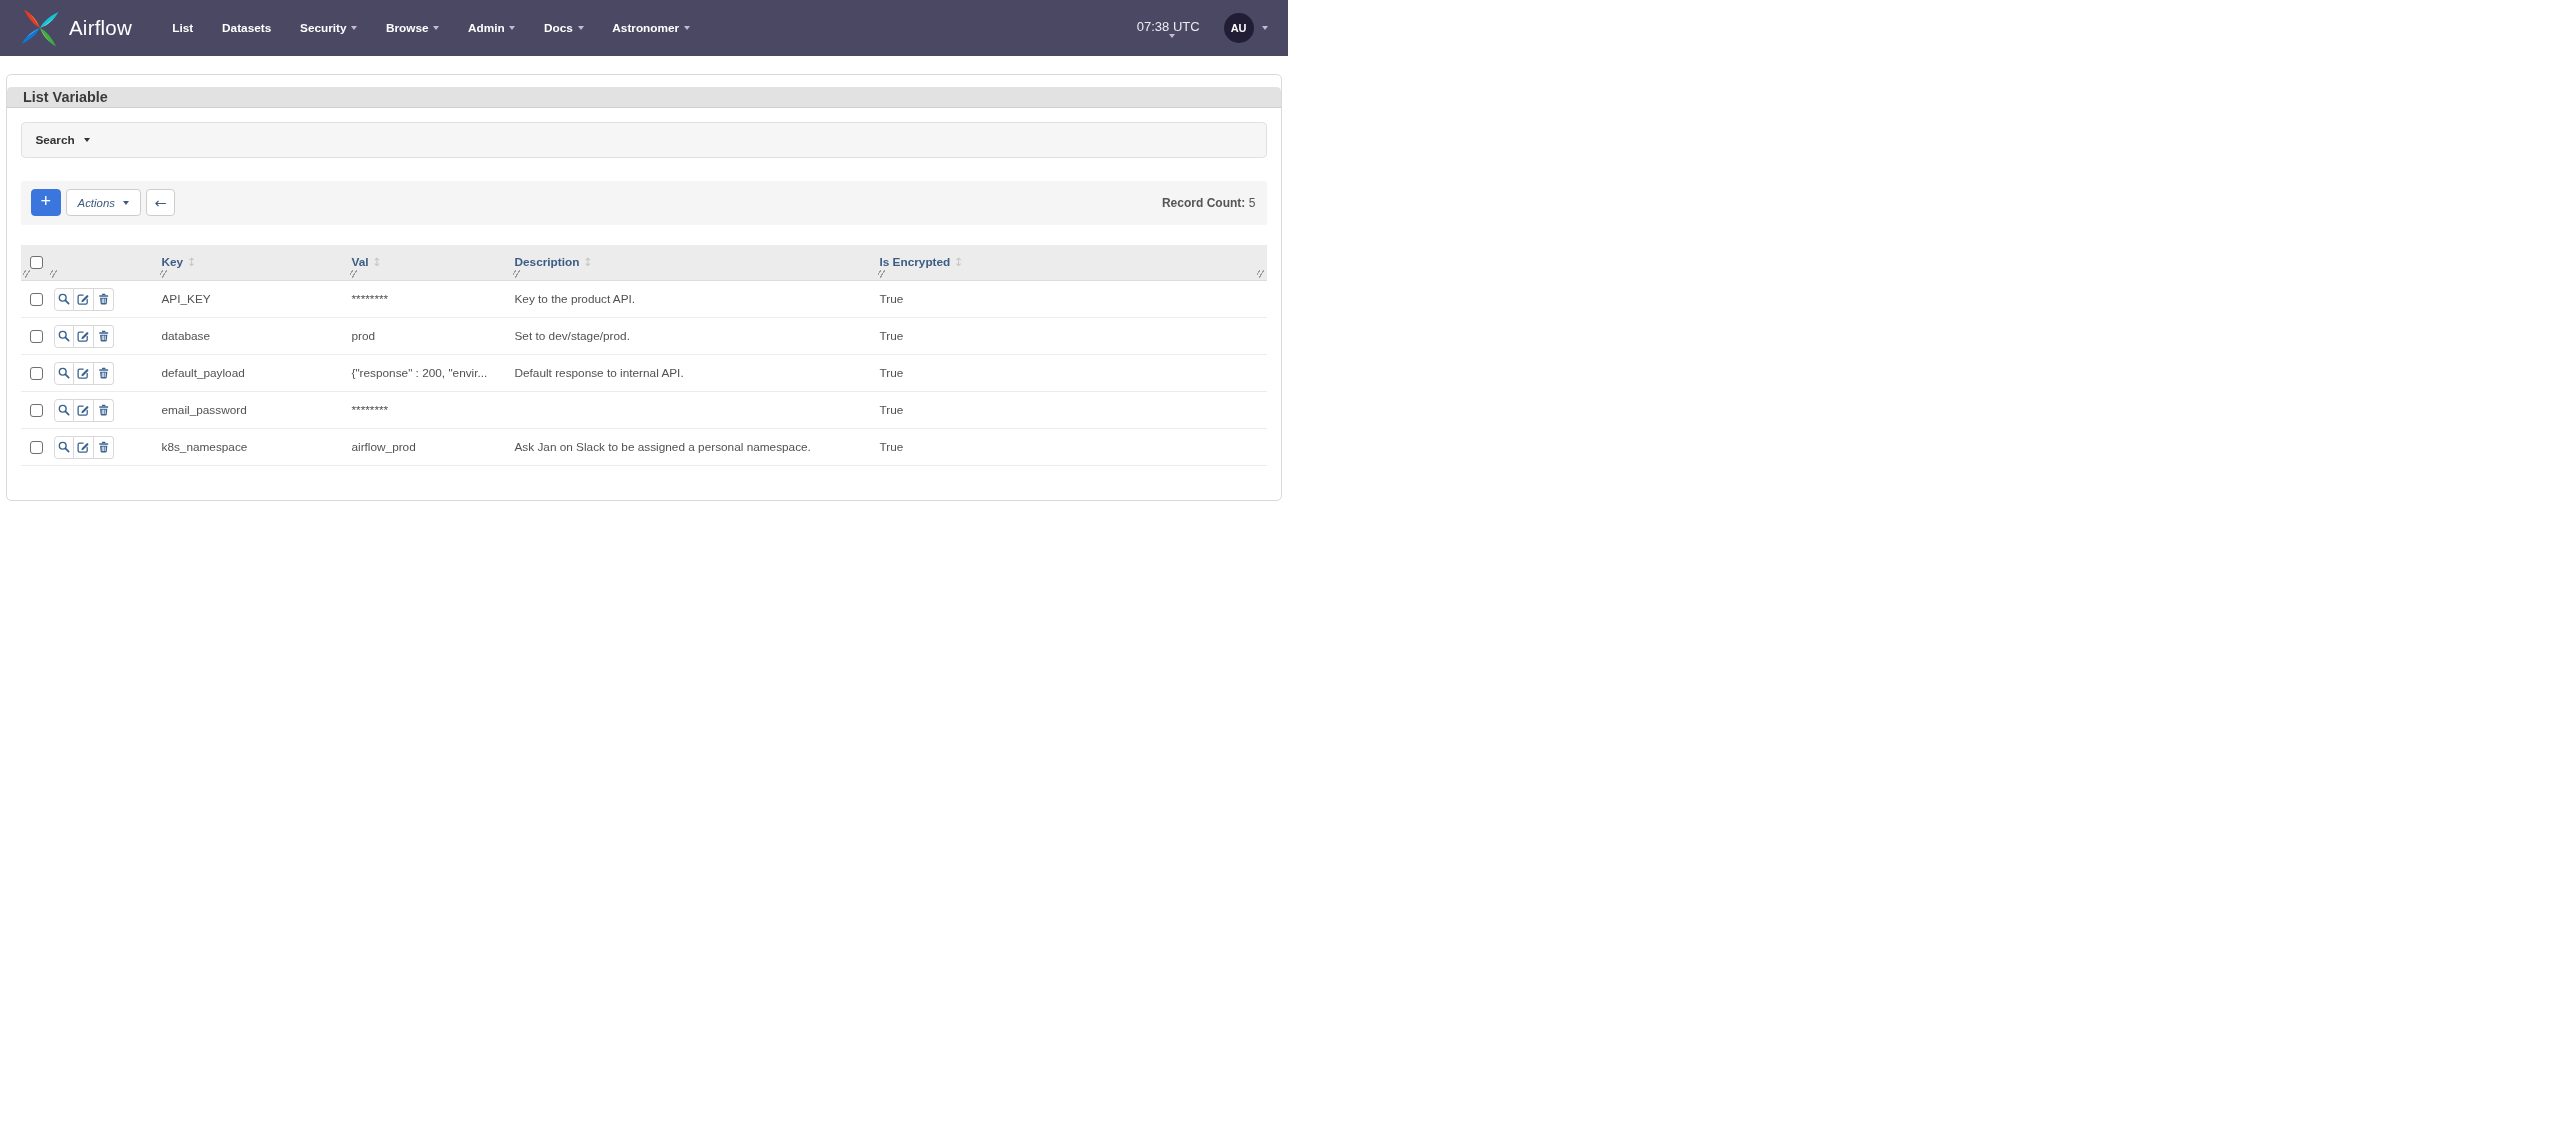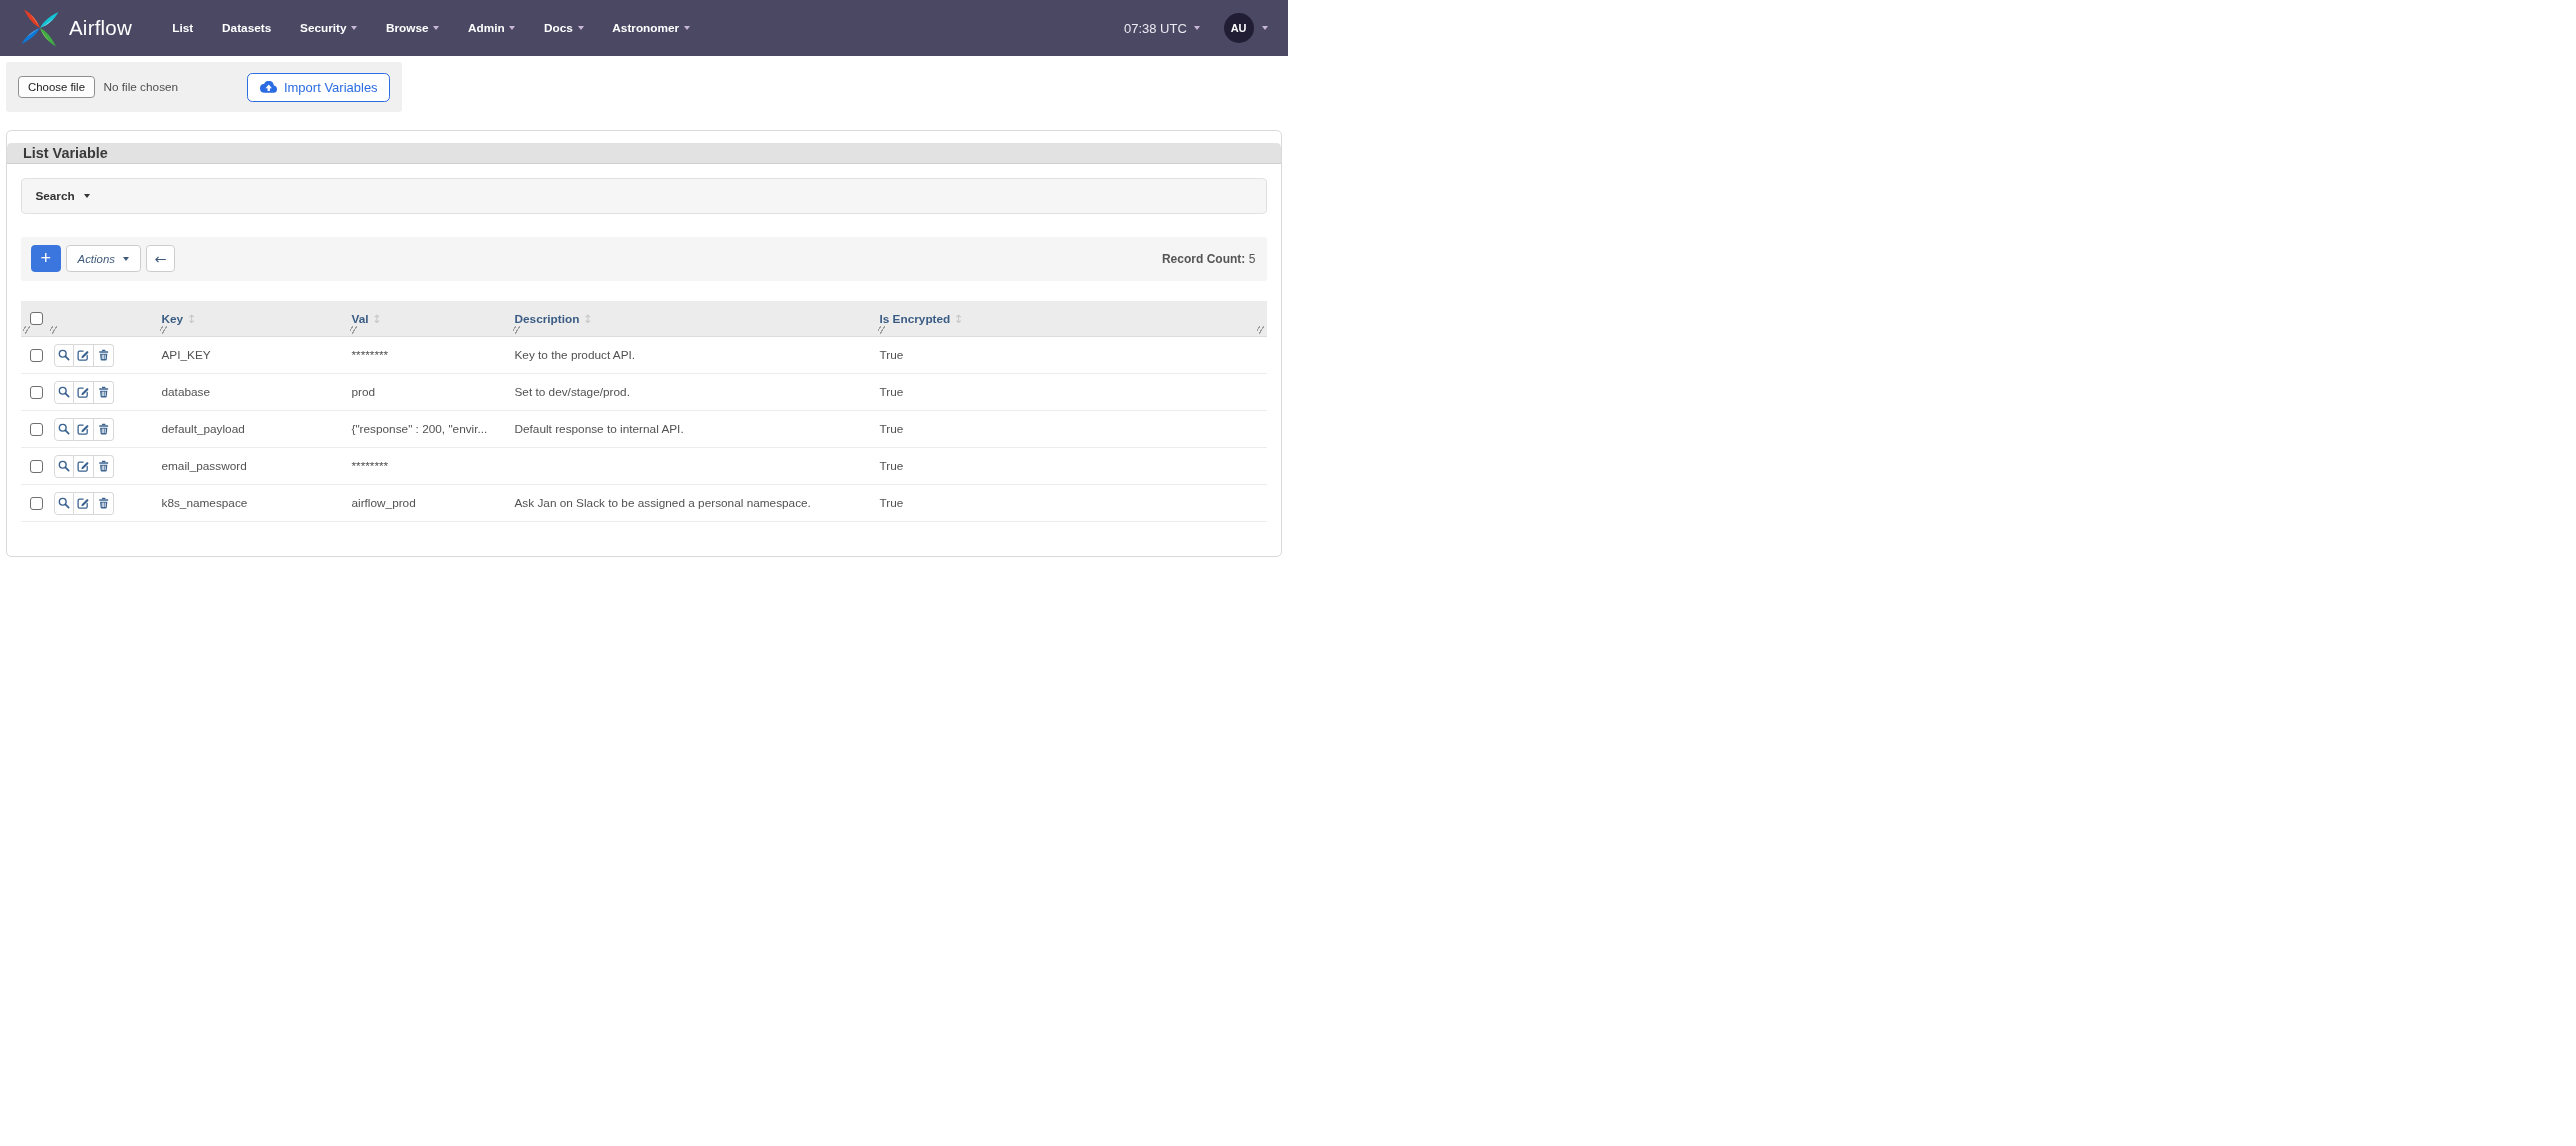--- a/index.html
+++ b/index.html
@@ -9,21 +9,21 @@
   
   .navbar { height:56px; background:#4b4864; display:flex; align-items:center; padding:0 20px; }
   .brand { display:flex; align-items:center; cursor:pointer; }
   .brand-name { color:#fff; font-size:20.5px; font-weight:400; margin-left:9px; letter-spacing:0.2px; }
   .nav-items { display:flex; align-items:center; margin-left:26px; }
   .nav-item { color:#fff; font-size:11.8px; font-weight:bold; padding:0 14.4px; display:flex; align-items:center; cursor:pointer; }
   .caret { display:inline-block; width:0; height:0; border-left:3.8px solid transparent; border-right:3.8px solid transparent; border-top:4.6px solid #c9b7d8; margin-left:4.6px; }
   .caret.dark { border-top-color:#333; border-left-width:3.4px; border-right-width:3.4px; border-top-width:4.2px; }
   .caret.blue { border-top-color:#3f5a7a; border-left-width:3.4px; border-right-width:3.4px; border-top-width:4.2px; }
   .nav-right { margin-left:auto; display:flex; align-items:center; }
-  .clock { color:#edeaf3; font-size:13px; display:flex; align-items:center; cursor:pointer; }
+  .clock { color:#edeaf3; font-size:13px; display:flex; align-items:center; cursor:pointer;flex-direction:column; }
   .clock .caret { margin-left:6.8px; }
   .avatar-wrap { display:flex; align-items:center; margin-left:24px; cursor:pointer; }
   .avatar { width:30px; height:30px; border-radius:50%; background:#211d35; color:#fff; font-size:11px; font-weight:bold; display:flex; align-items:center; justify-content:center; }
   .avatar-wrap .caret { margin-left:8.4px; }
 
   
   .upload-panel { width:396px; margin:6px 0 0 6px; background:#f0f0f0; border-radius:3px; padding:10.6px 12px; display:flex; align-items:center; }
   .file-input { display:flex; align-items:center; }
   .file-btn { border:0.8px solid #8e8e8e; border-radius:3.8px; background:#fdfdfd; padding:3.8px 9px; font-size:11.4px; color:#1a1a1a; cursor:pointer; }
   .file-status { font-size:11.8px; color:#4f4f4f; margin-left:8.4px; }
@@ -120,33 +120,20 @@
           <span>07:38 UTC</span>
           <span class="caret"></span>
         </span>
       <span class="avatar-wrap">
         <span class="avatar">AU</span>
         <span class="caret"></span>
       </span>
     </div>
   </div>
 
-  <div class="upload-panel">
-    <span class="file-input">
-      <span class="file-btn">Choose file</span>
-      <span class="file-status">No file chosen</span>
-    </span>
-    <button class="import-btn">
-      <svg width="17.5" height="12" viewBox="0 0 24 16">
-        <path fill="#2b6ce2" d="M6 16 a6 6 0 0 1 -0.5 -11.98 A7 7 0 0 1 19 6.1 A5 5 0 0 1 19 16 Z"></path>
-        <path fill="#fff" d="M12 4.6 L16.4 9.6 L13.6 9.6 L13.6 13.6 L10.4 13.6 L10.4 9.6 L7.6 9.6 Z"></path>
-      </svg>
-      <span>Import Variables</span>
-    </button>
-  </div>
 
   <div class="list-panel">
     <div class="panel-header">List Variable</div>
     <div class="panel-body">
 
       <div class="search-bar">
         <span class="search-label">Search</span>
         <span class="caret dark"></span>
       </div>
 

